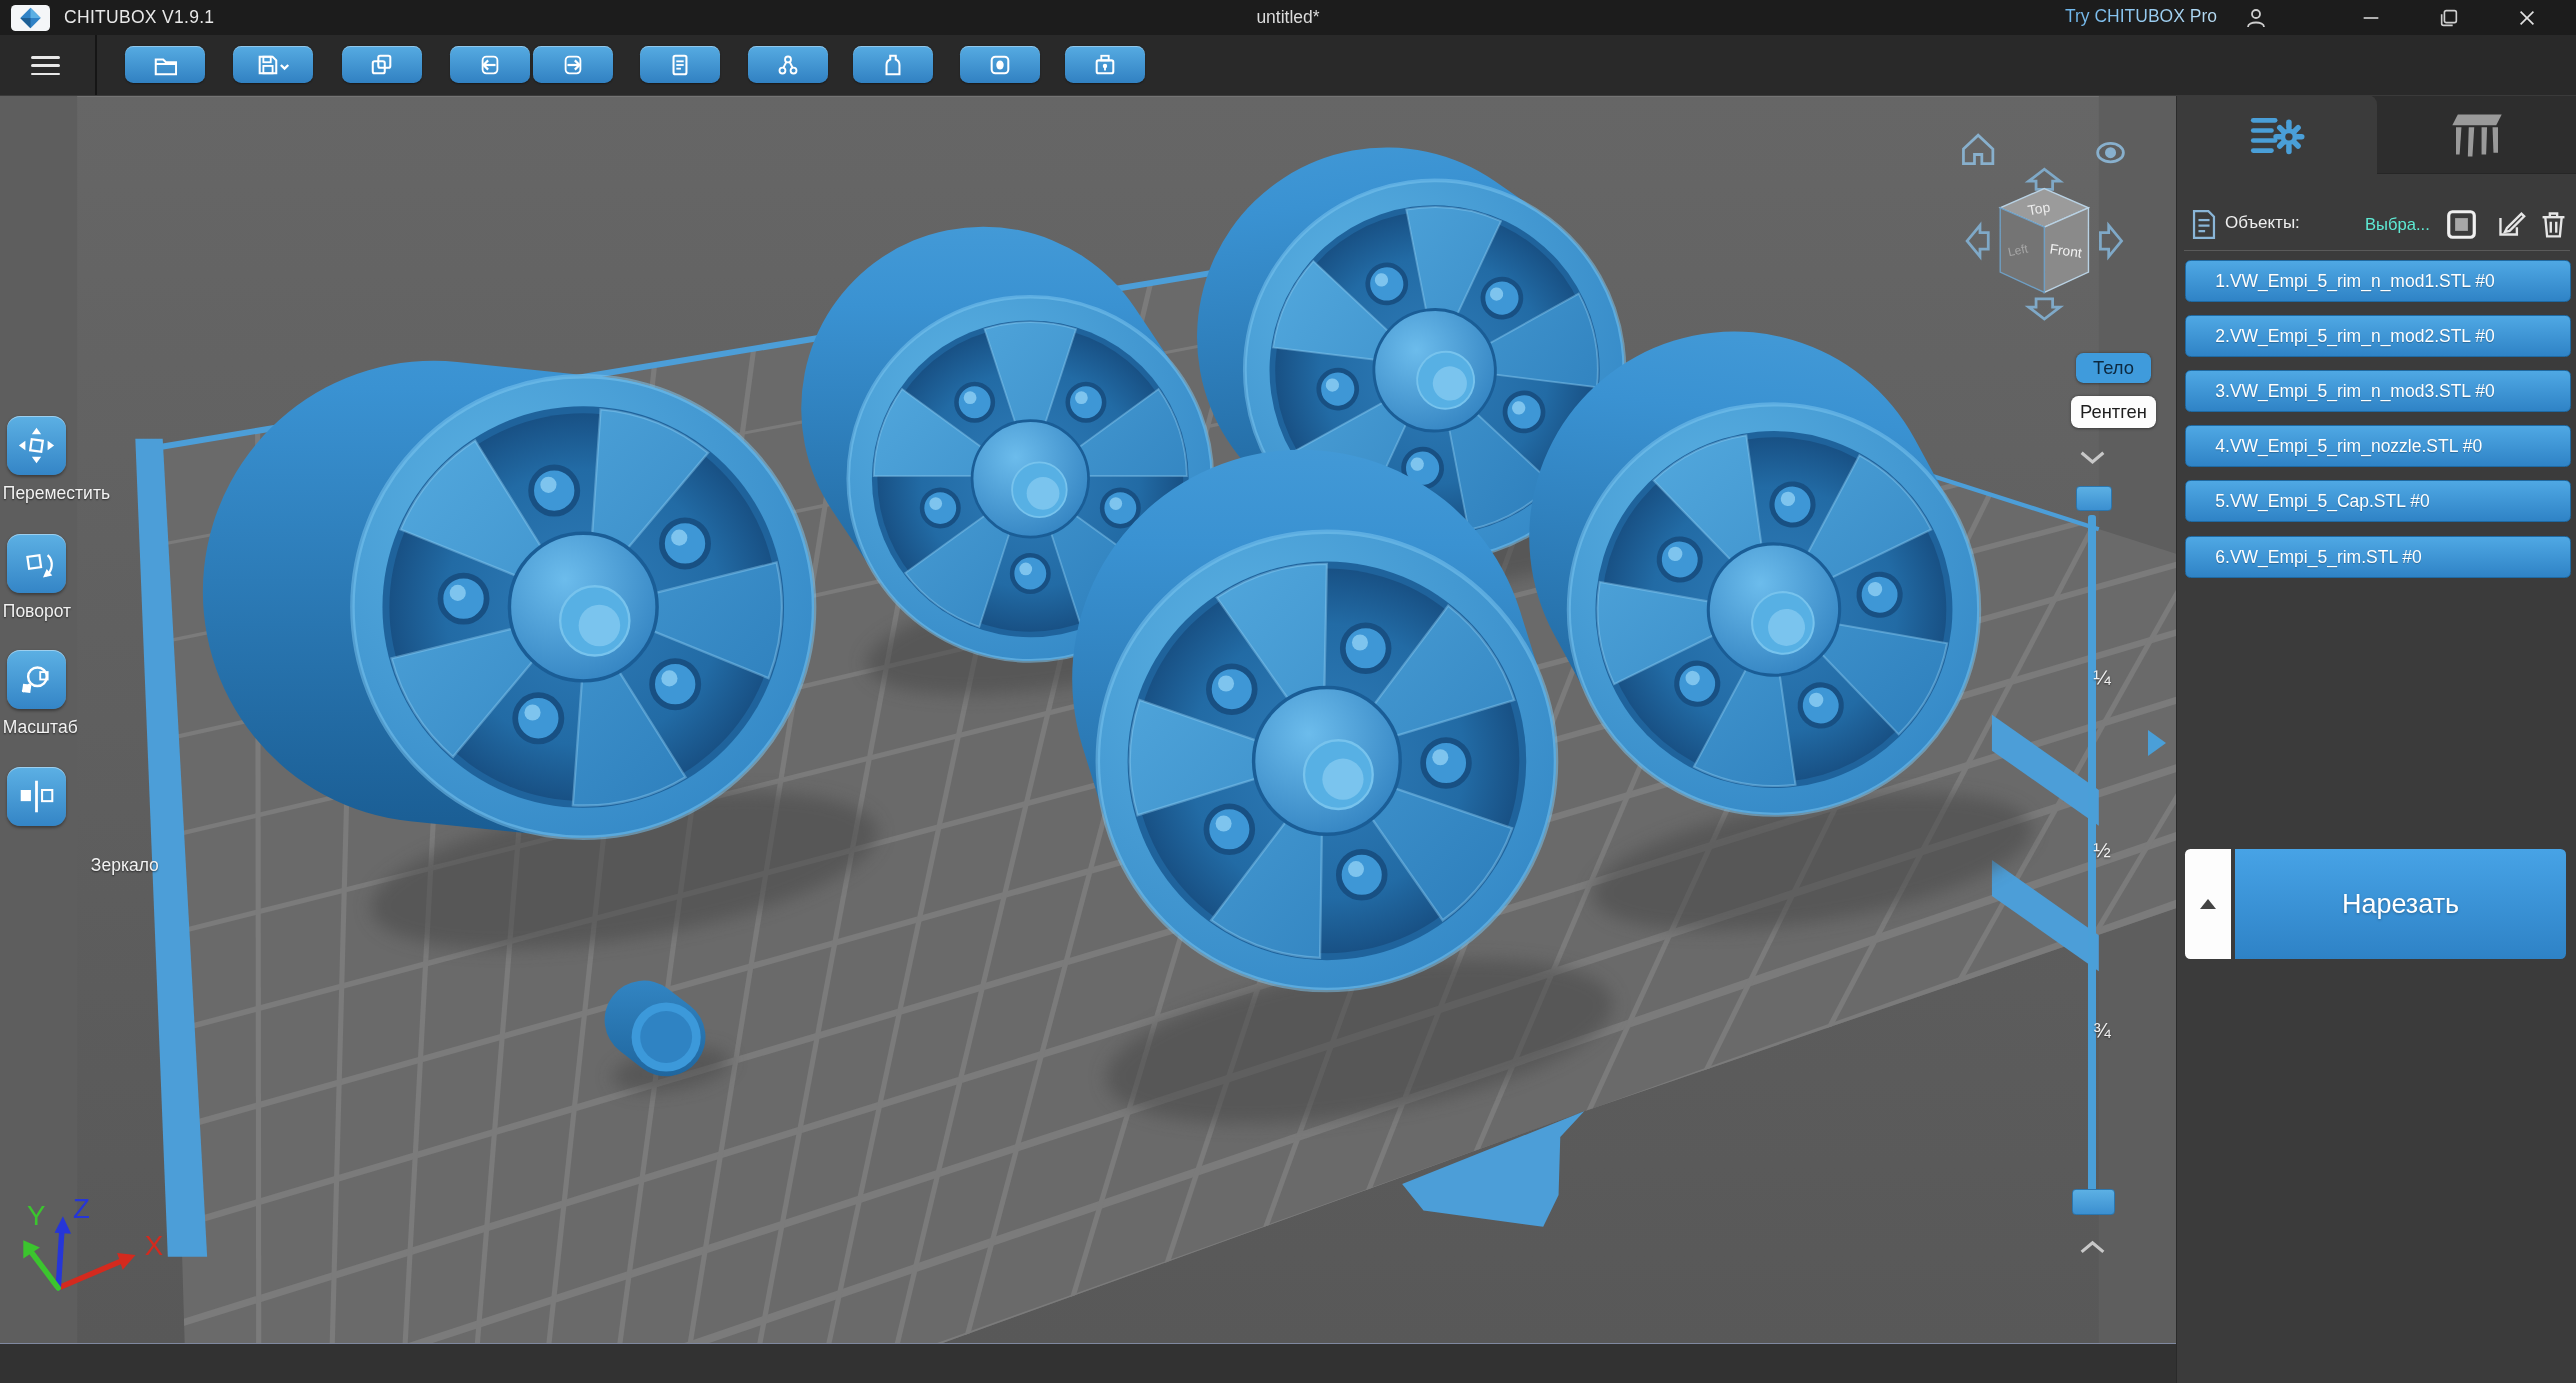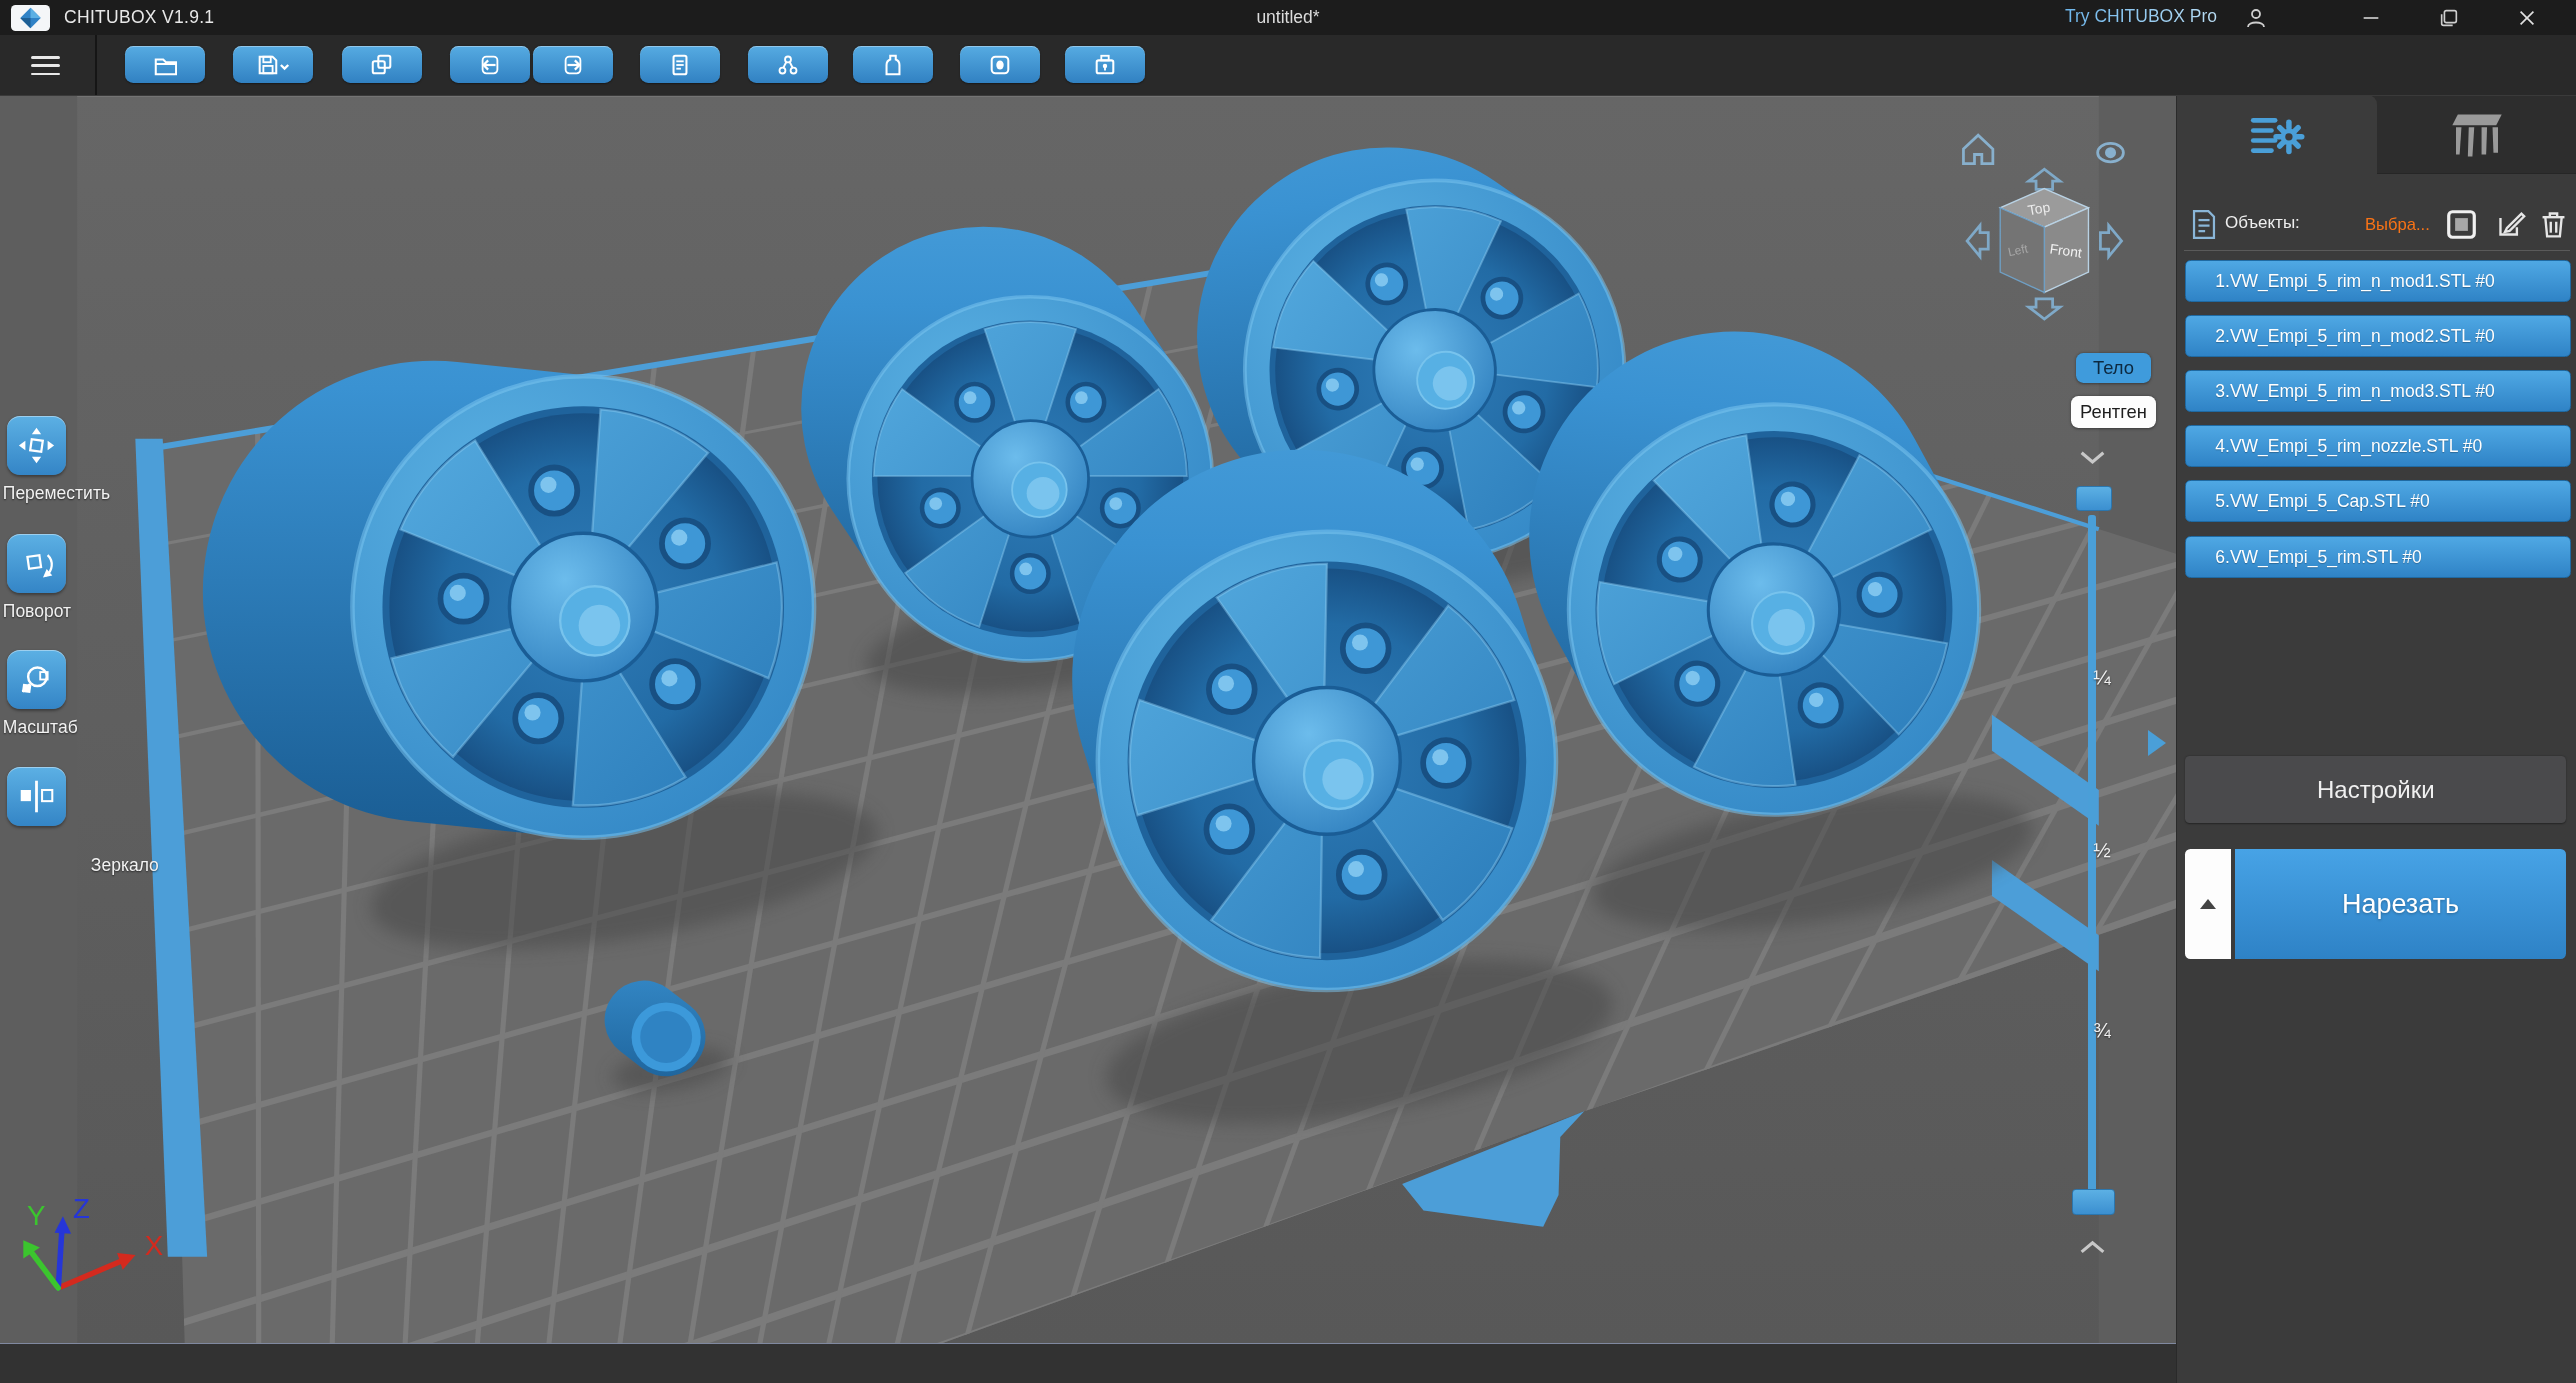--- a/index.html
+++ b/index.html
@@ -46,21 +46,21 @@
   
   #strip{position:absolute;left:0;top:1343px;width:2176px;height:40px;background:#323232;border-top:1.8px solid #8089a0;}
   
   #panel{position:absolute;left:2176px;top:95px;width:400px;height:1289px;background:#3b3b3b;border-left:1.8px solid #2a2a2a;}
   #tabs{position:absolute;left:0;top:0;width:400px;height:79px;background:#2d2d2d;display:flex;}
   .tab{flex:1;display:flex;align-items:center;justify-content:center;cursor:pointer;}
   .tab.active{background:#3b3b3b;border-top-right-radius:9.2px;}
   .tab.inactive{background:#2d2d2d;border-bottom:0.9px solid #262626;}
   #objects-header{position:absolute;left:13px;top:112px;width:374px;height:37px;color:#eee;}
   #objects-label{position:absolute;left:35px;top:6.4px;font-size:17px;}
-  #selected-label{position:absolute;left:175px;top:8.3px;font-size:16.6px;color:#f97316;}
+  #selected-label{position:absolute;left:175px;top:8.3px;font-size:16.6px;color:#5eead4;}
   .hdr-ic{position:absolute;top:1.8px;cursor:pointer;}
   #hdr-sep{position:absolute;left:7.4px;top:155px;width:386px;height:0.9px;background:#5a5a5a;}
   .obj-item{position:absolute;left:8.3px;width:386px;height:42px;border-radius:5.5px;cursor:pointer;
             background:linear-gradient(#4fa8e4,#2f83c6);border:0.9px solid #1f6aa3;box-sizing:border-box;
             color:#fff;font-size:17.5px;line-height:40px;padding-left:29px;white-space:nowrap;overflow:hidden;
             text-shadow:0 0.9px 0.9px rgba(0,0,0,.25);}
   #settings-btn{position:absolute;left:8.3px;top:661px;width:381px;height:67px;background:#4a4a4c;border-radius:4.6px;
             color:#f0f0f0;font-size:24px;text-align:center;line-height:67px;cursor:pointer;box-shadow:0 0.9px 1.8px rgba(0,0,0,.4);}
   #up-btn{position:absolute;left:8.3px;top:754px;width:46px;height:110px;background:#fdfdfd;border-radius:5.5px 0 0 5.5px;
             display:flex;align-items:center;justify-content:center;cursor:pointer;}
@@ -585,20 +585,19 @@
 
     <div id="obj-list">
         <div class="obj-item" style="top: 165px;">1.VW_Empi_5_rim_n_mod1.STL #0</div>
         <div class="obj-item" style="top: 220px;">2.VW_Empi_5_rim_n_mod2.STL #0</div>
         <div class="obj-item" style="top: 275px;">3.VW_Empi_5_rim_n_mod3.STL #0</div>
         <div class="obj-item" style="top: 330px;">4.VW_Empi_5_rim_nozzle.STL #0</div>
         <div class="obj-item" style="top: 385px;">5.VW_Empi_5_Cap.STL #0</div>
         <div class="obj-item" style="top: 441px;">6.VW_Empi_5_rim.STL #0</div>
       </div>
 
-    <div id="settings-btn">Настройки</div>
     <div id="up-btn">
         <div></div>
       </div>
     <div id="slice-btn">Нарезать</div>
   </div>
 </div>
 
 
 </body></html>

